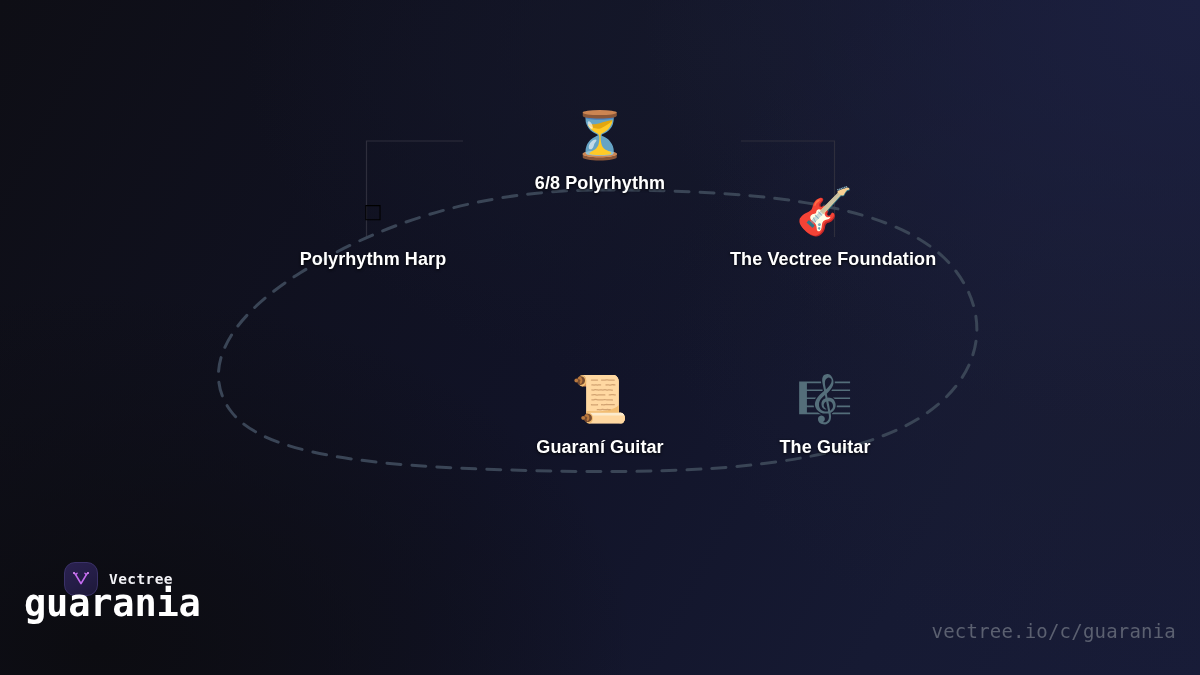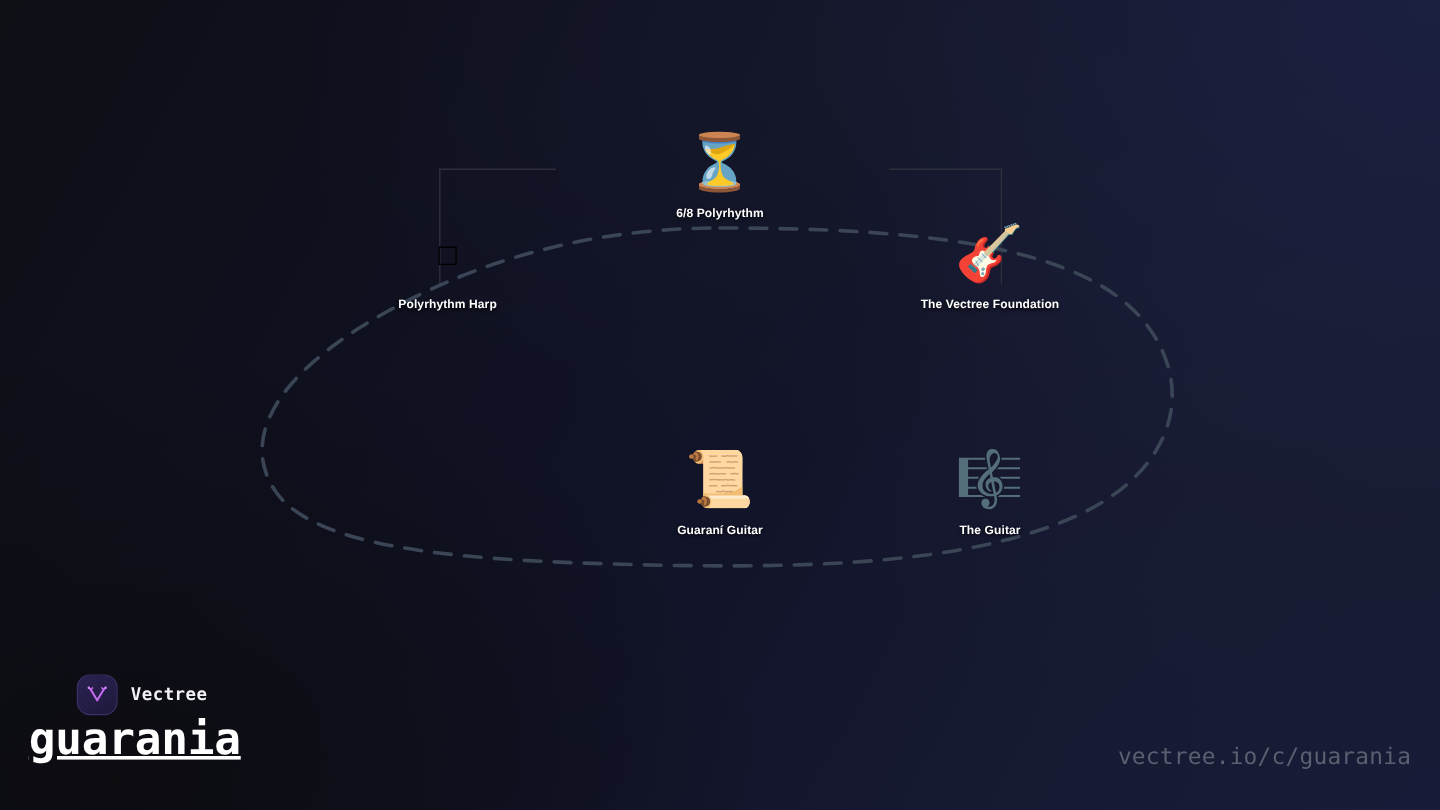--- a/index.html
+++ b/index.html
@@ -46,21 +46,21 @@
     font-family:"DejaVu Sans", sans-serif;
     display:block;
   }
   .node-icon.tofu {
     font-size:20px;
     color:#000;
   }
   .node-label {
     display:block;
     margin-top:8px;
-    font-size:10px;
+    font-size:18px;
     font-weight:bold;
     color:#ffffff;
     letter-spacing:.1px;
     white-space:nowrap;
     text-shadow:0 1px 3px rgba(0,0,0,.9);
     text-align:center;
   }
 
   
   #footer {
@@ -82,27 +82,26 @@
   }
   #brand-name {
     font-family:"DejaVu Sans Mono", monospace;
     font-size:14.5px;
     font-weight:bold;
     color:#f2f2f6;
     letter-spacing:.4px;
   }
   #page-title {
     position:absolute;
-    left:24px; top:34px;
+    left:24px; top:22px;
     font-family:"DejaVu Sans Mono", monospace;
     font-size:37px;
     font-weight:bold;
     color:#ffffff;
     letter-spacing:-.2px;
-    text-decoration:underline;
   }
   #site-url {
     position:absolute;
     right:24px; bottom:33px;
     font-family:"DejaVu Sans Mono", monospace;
     font-size:19px;
     color:#5b6070;
     letter-spacing:.2px;
   }
 </style>

